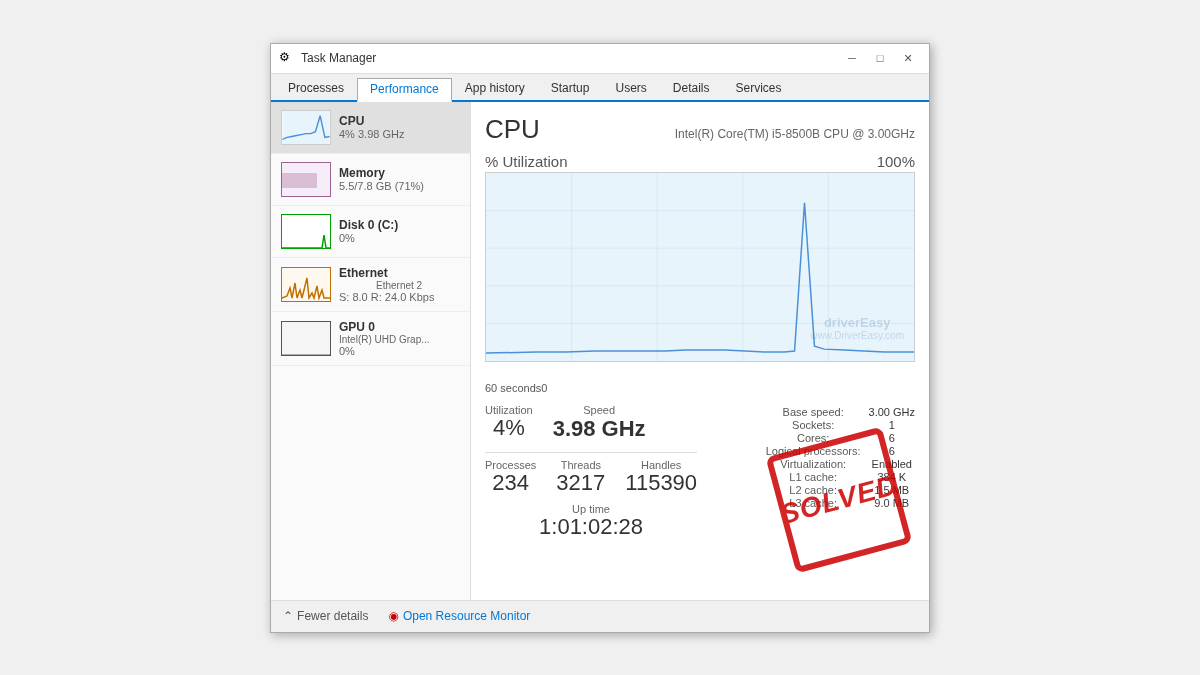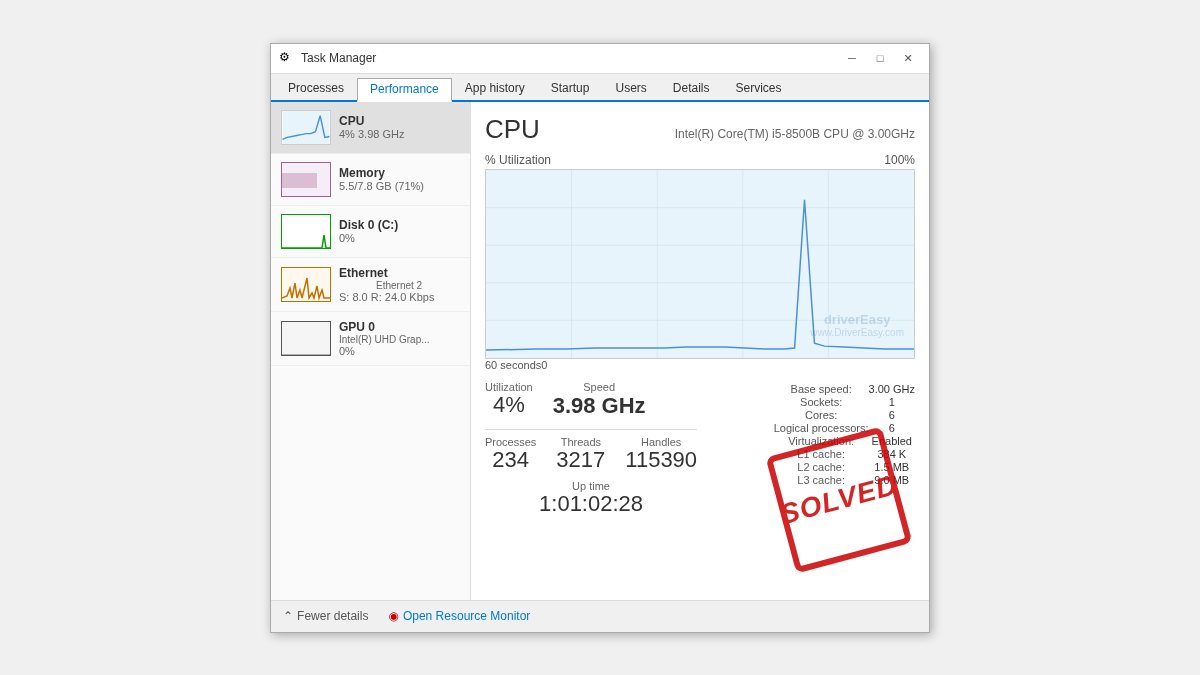--- a/index.html
+++ b/index.html
@@ -186,32 +186,32 @@
     }
 
     .main-subtitle {
       font-size: 12px;
       color: #666;
     }
 
     .util-bar {
       display: flex;
       justify-content: space-between;
-      font-size: 12px;
+      font-size: 15px;
       color: #555;
       margin-bottom: 2px;
     }
 
     .chart-container {
       width: 100%;
       height: 190px;
       border: 1px solid #ccc;
       background: #e8f4fb;
       position: relative;
-      margin-bottom: 0;
+      margin-bottom: 20px;
       overflow: hidden;
     }
 
     .chart-grid {
       position: absolute;
       width: 100%;
       height: 100%;
     }
 
     .watermark {
@@ -272,21 +272,21 @@
       display: flex;
       gap: 20px;
       margin-bottom: 8px;
     }
 
     .uptime-block { margin-bottom: 6px; }
 
     .details-grid {
       display: grid;
       grid-template-columns: auto auto;
-      gap: 1px 0;
+      gap: 1px 8px;
       font-size: 11px;
     }
 
     .details-key { color: #555; }
     .details-val { color: #333; font-weight: 500; }
 
     .bottom-bar {
       height: 32px;
       background: #f0f0f0;
       border-top: 1px solid #ddd;

